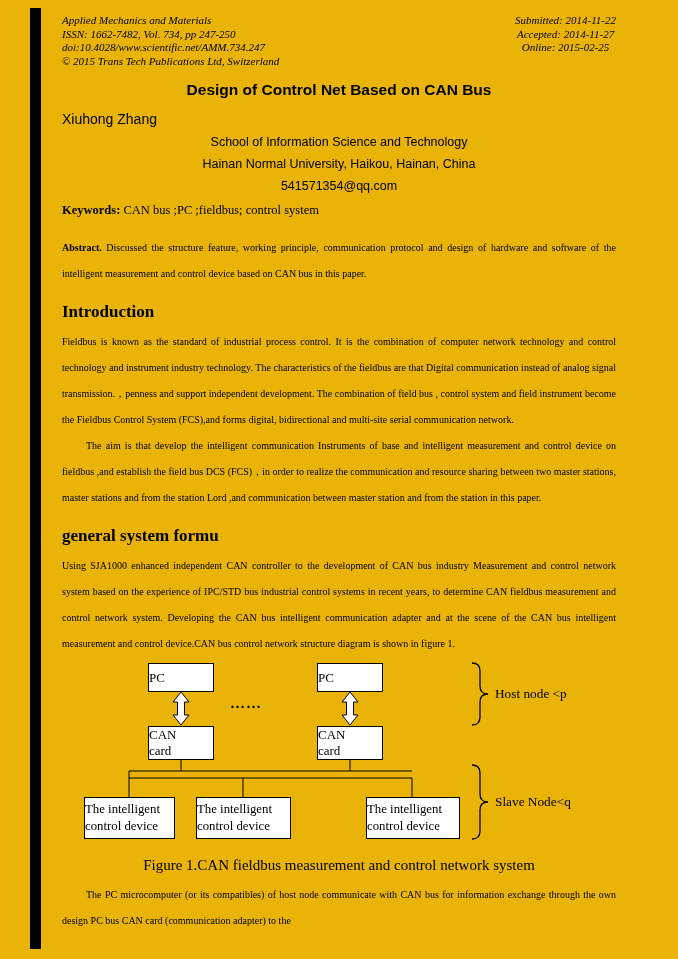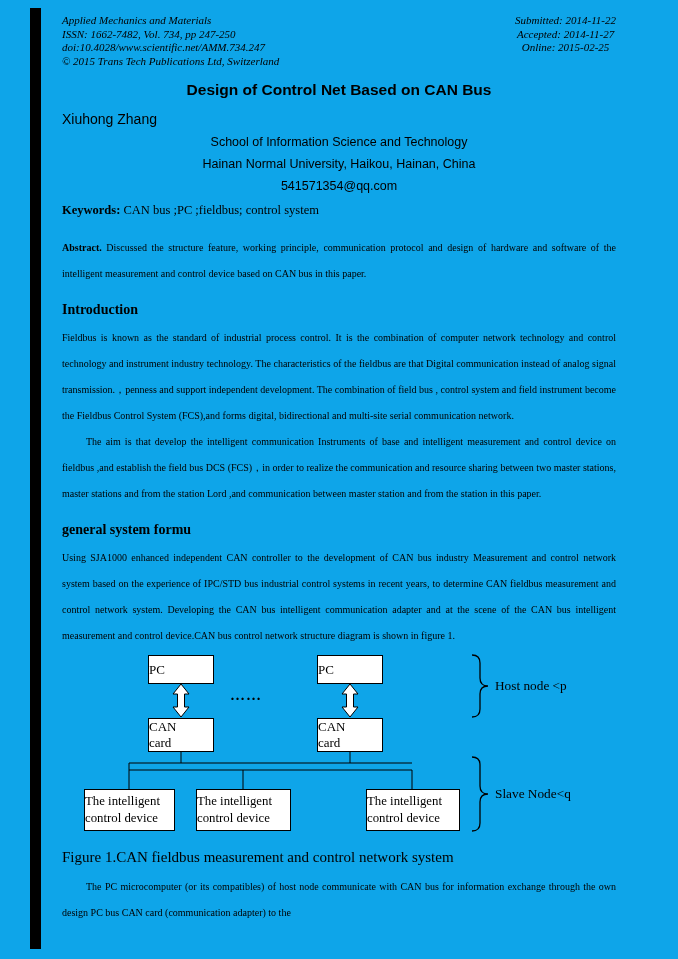--- a/index.html
+++ b/index.html
@@ -1,21 +1,21 @@
 <!DOCTYPE html>
 <html><head>
 <meta charset="utf-8">
 <style>
   * { margin: 0; padding: 0; box-sizing: border-box; }
   html, body { background: #ffffff; }
   .page {
     position: relative;
     width: 678px;
     height: 959px;
-    background: #0ea5e9;
+    background: #eab308;
     overflow: hidden;
     font-family: "Liberation Serif", serif;
     color: #000;
   }
   .edge-bar {
     position: absolute;
     left: 30px; top: 8px;
     width: 11px; height: 941px;
     background: #000;
   }
@@ -59,21 +59,21 @@
   .keywords b { font-weight: bold; }
   .body-p {
     font-size: 10px;
     line-height: 26px;
     text-align: justify;
     margin-top: 7px;
   }
   .abstract { margin-top: 17px; }
   .indent { text-indent: 24px; margin-top: 0; }
   .section-h {
-    font-size: 14px;
+    font-size: 17px;
     font-weight: bold;
     margin-top: 15px;
   }
   .figure {
     position: relative;
     height: 186px;
     margin-top: 4px;
   }
   .fig-svg { position: absolute; left: 0; top: 0; }
   .dbox {
@@ -94,21 +94,21 @@
     font-size: 15px;
     font-weight: bold;
     letter-spacing: 1px;
   }
   .brace-label {
     position: absolute;
     font-size: 13.3px;
     white-space: nowrap;
   }
   .caption {
-    text-align: left;
+    text-align: center;
     font-size: 15px;
     margin-top: 10px;
   }
   .closing { margin-top: 8px; }
 </style>
 </head>
 <body>
 
 <div class="page">
   <div class="edge-bar"></div>

